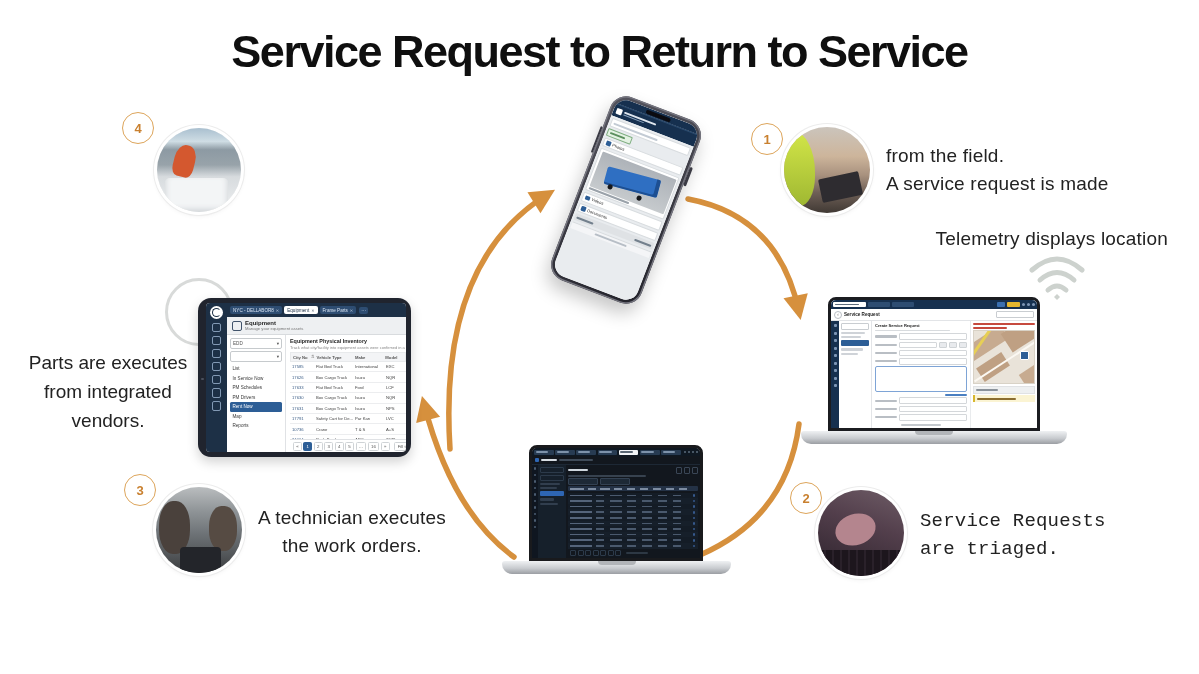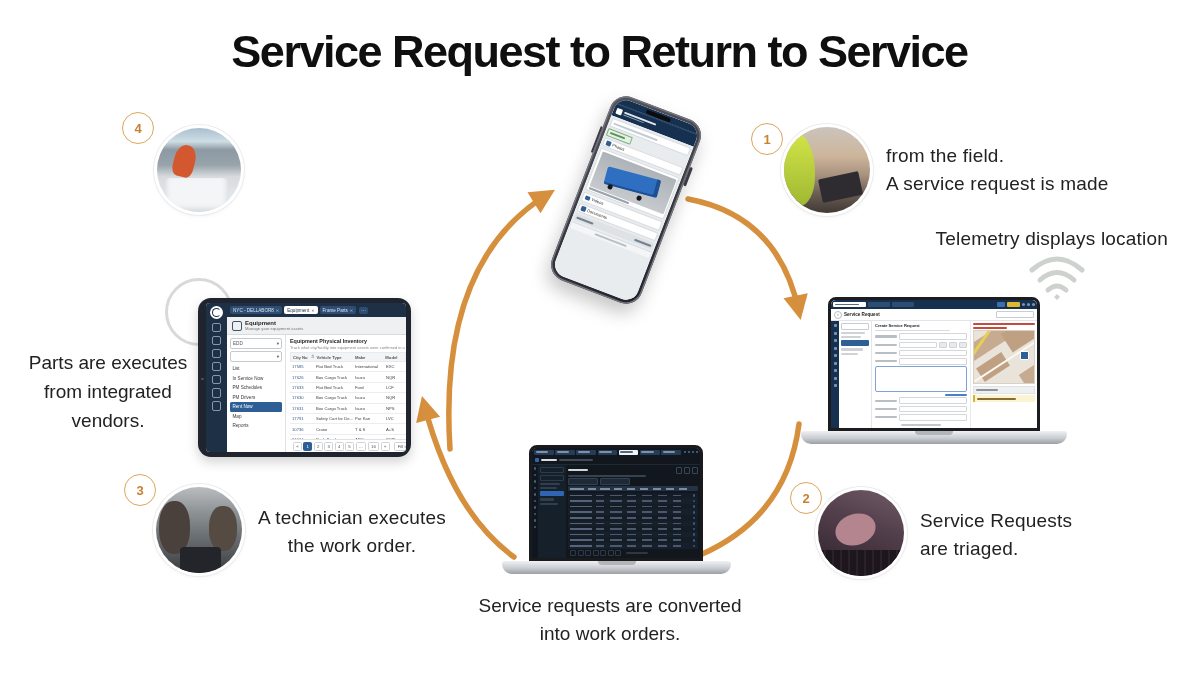--- a/index.html
+++ b/index.html
@@ -39,21 +39,21 @@
   .photo.p3 .engine{left:28%;bottom:-4%;width:48%;height:34%;background:#23252a;border-radius:4px;}
   .photo.p2{left:818px;top:490px;width:86px;height:86px;
      background:linear-gradient(200deg,#6e5c66 0%,#533f4c 40%,#2c222b 100%);}
   .photo.p2 .hand{left:20%;top:28%;width:48%;height:36%;background:#b4858e;border-radius:50%;transform:rotate(-18deg);}
   .photo.p2 .keys{left:0;bottom:0;width:100%;height:30%;
      background:repeating-linear-gradient(90deg,#1d161d 0 6px,#2a212a 6px 8px);}
 
   
   .step-text{position:absolute;font-size:19px;line-height:28px;color:#222;letter-spacing:.2px;}
   .t4{left:258px;top:142px;} .t1{left:886px;top:142px;}
-  .t3{left:258px;top:504px;text-align:center;} .t2{left:920px;top:507px;}
+  .t3{left:258px;top:504px;text-align:center;} .t2{left:920px;top:507px;font-family:Liberation Mono, monospace;}
   .telemetry{position:absolute;right:31px;top:228px;font-size:19px;color:#222;letter-spacing:.2px;}
   .parts{position:absolute;left:18px;top:348px;width:180px;text-align:center;
          font-size:19px;line-height:29px;color:#222;}
   .converted{position:absolute;left:410px;top:592px;width:400px;text-align:center;
          font-size:19px;line-height:28px;color:#222;}
 
   
   .wifi{position:absolute;left:1024px;top:252px;}
 
   
@@ -304,37 +304,33 @@
   <div class="step-text t1">
     <div>from the field.</div>
     <div>A service request is made</div>
   </div>
   <div class="step-text t2">
     <div>Service Requests</div>
     <div>are triaged.</div>
   </div>
   <div class="step-text t3">
     <div>A technician executes</div>
-    <div>the work order.</div>
+    <div>the work orders.</div>
   </div>
   <div class="step-text t4">
   </div>
 
   <div class="telemetry">Telemetry displays location</div>
 
   <div class="parts">
     <div>Parts are executes</div>
     <div>from integrated</div>
     <div>vendors.</div>
   </div>
 
-  <div class="converted">
-    <div>Service requests are converted</div>
-    <div>into work orders.</div>
-  </div>
 
   <div class="phone">
     <div class="ph-screen">
       <div class="ph-status">
           <div class="ph-notch"></div>
         </div>
       <div class="ph-header">
           <span class="sq"></span>
         <span>
             <i class="bar"></i>

